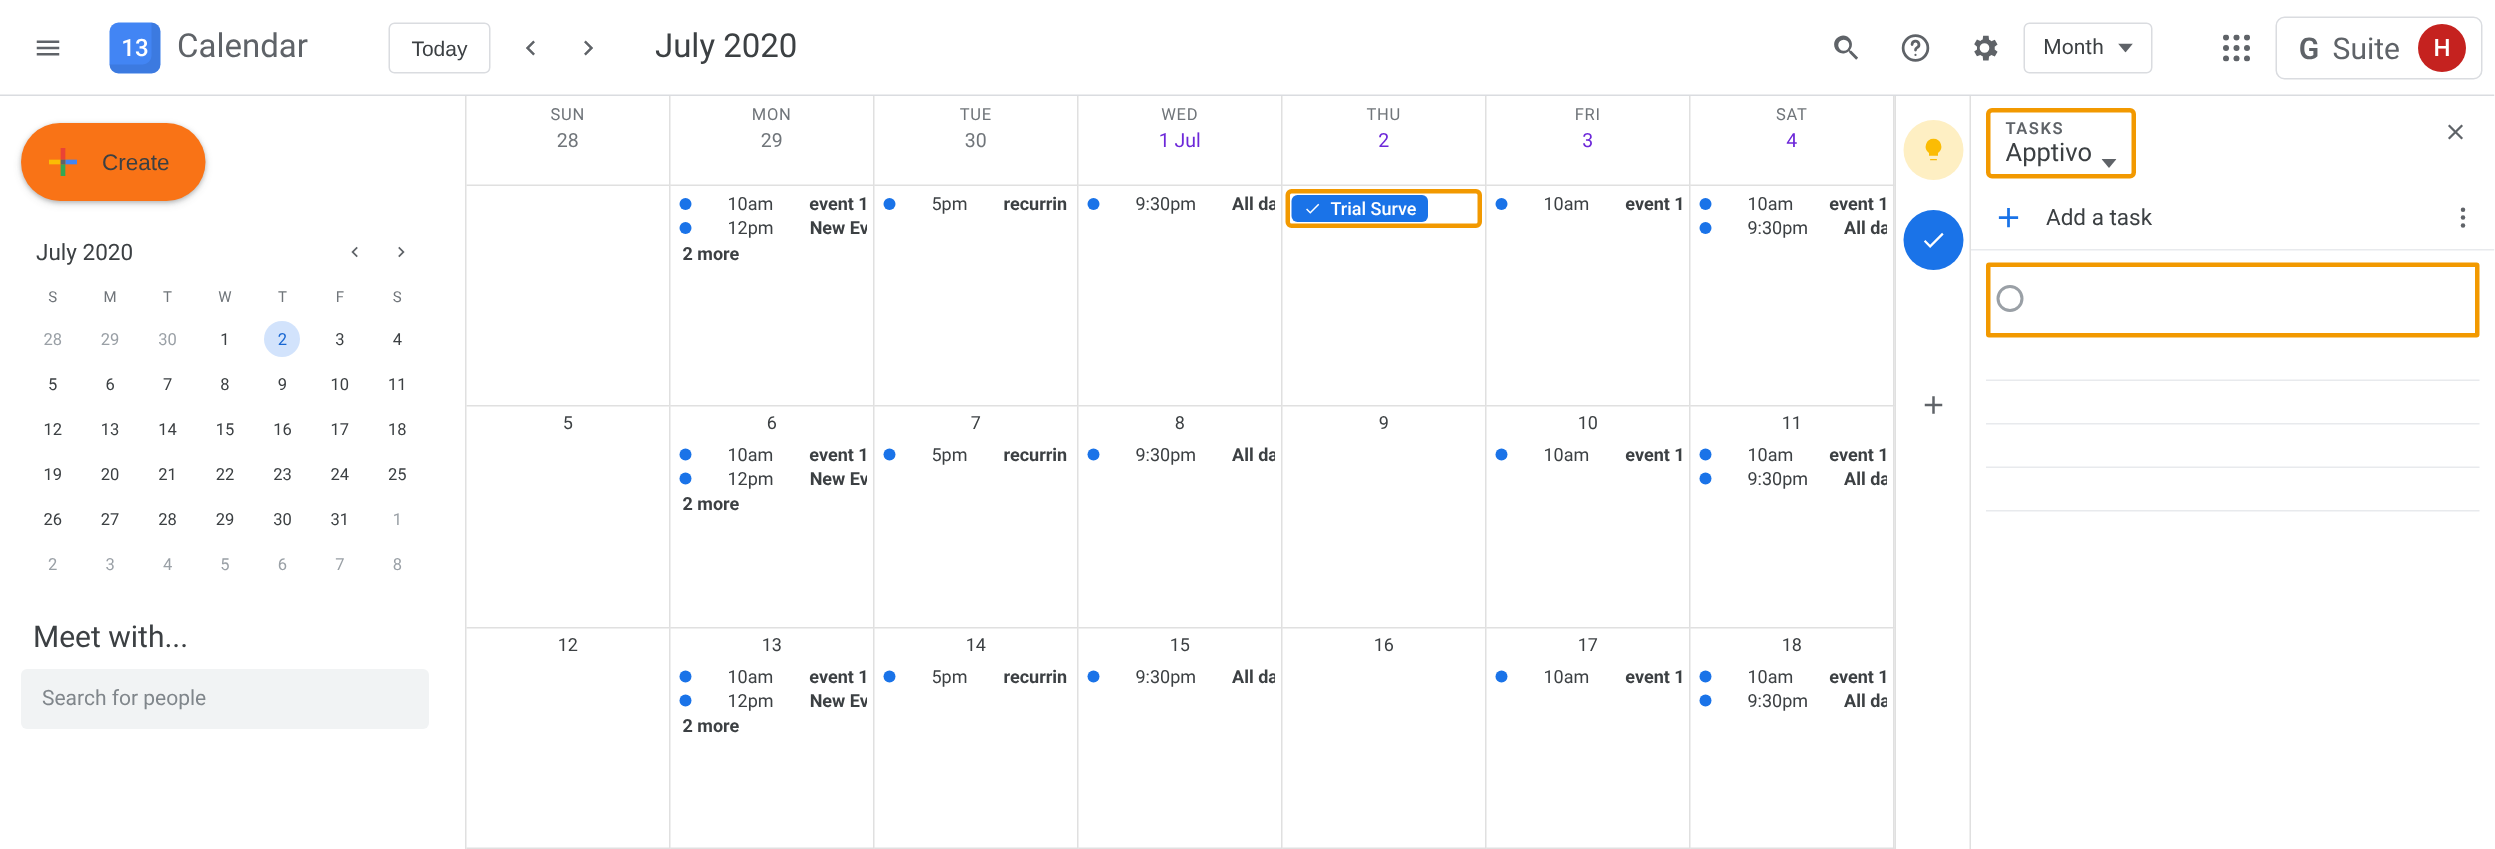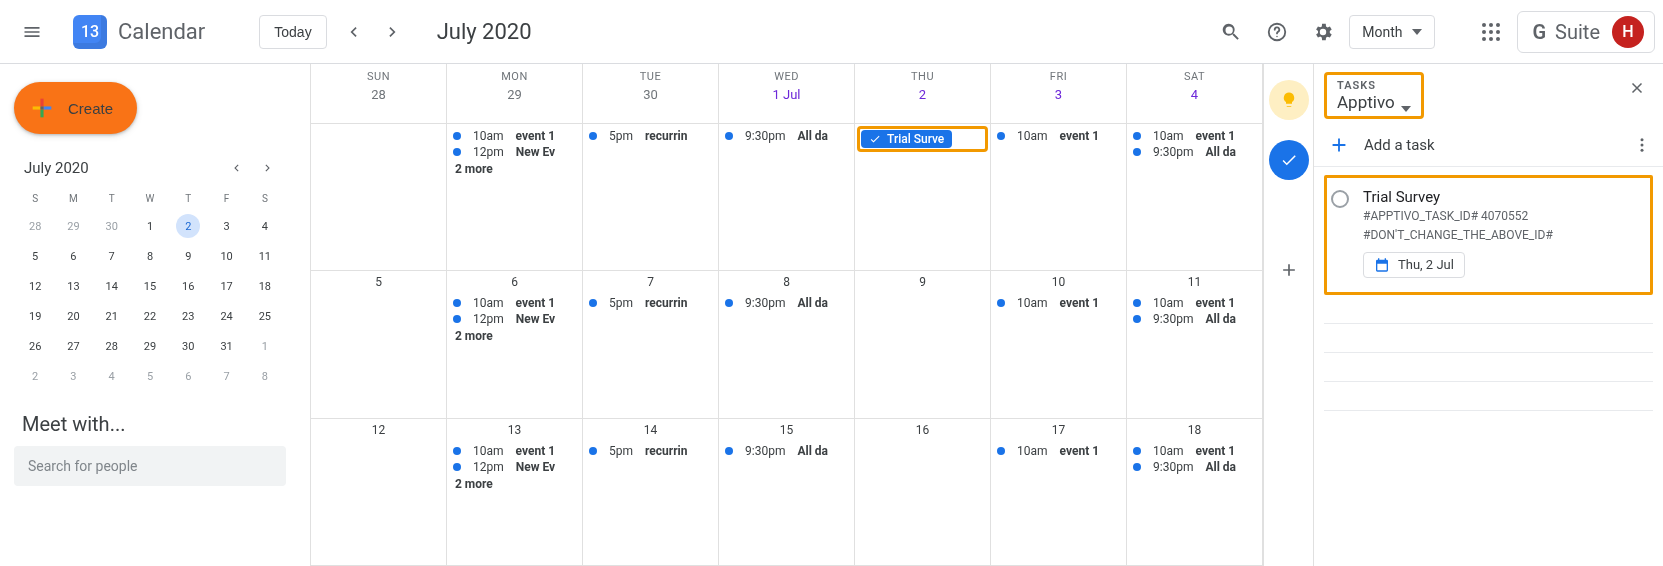--- a/index.html
+++ b/index.html
@@ -126,21 +126,21 @@
   .cal-head .dnum { font-size:13px; color:#6d28d9; margin-top:4px;}
   .cal-head .dnum.muted { color:#70757a;}
   .cal-cell {
     border-bottom:1px solid #e0e0e0; border-right:1px solid #e0e0e0;
     padding: 4px 4px; font-size:12px; position:relative; overflow:hidden;
   }
   .cell-daynum {
     text-align:center; font-size:12px; color:#3c4043; height:20px;
   }
   .ev {
-    display:flex; align-items:center; gap:12px; padding:1px 2px;
+    display:flex; align-items:center; gap:24px; padding:1px 2px;
     white-space:nowrap; overflow:hidden; font-size:12px; color:#3c4043;
   }
   .dot { width:8px;height:8px;border-radius:50%; background:#1a73e8; flex-shrink:0;}
   .ev .time { color:#3c4043; }
   .ev .title { font-weight:700; }
   .more { font-weight:700; color:#3c4043; padding:2px 4px; font-size:12px;}
   .chip {
     background:#1a73e8; color:#fff; border-radius:4px; padding:2px 8px;
     display:inline-flex; align-items:center; gap:6px; font-size:12px;
     font-weight:500;
@@ -618,31 +618,20 @@
           <svg width="18" height="18" viewBox="0 0 24 24" fill="#5f6368">
               <circle cx="12" cy="5" r="2"></circle>
               <circle cx="12" cy="12" r="2"></circle>
               <circle cx="12" cy="19" r="2"></circle>
             </svg>
         </div>
       </div>
       <div class="tasks-list">
         <div class="task-row task-highlight">
           <div class="radio"></div>
-          <div class="task-body">
-            <div class="task-title">Trial Survey</div>
-            <div class="task-desc">#APPTIVO_TASK_ID# 4070552</div>
-            <div class="task-desc">#DON'T_CHANGE_THE_ABOVE_ID#</div>
-            <div class="task-date-chip">
-              <svg width="16" height="16" viewBox="0 0 24 24" fill="#1a73e8">
-                  <path d="M19 4h-1V2h-2v2H8V2H6v2H5a2 2 0 0 0-2 2v14a2 2 0 0 0 2 2h14a2 2 0 0 0 2-2V6a2 2 0 0 0-2-2zm0 16H5V10h14v10z"></path>
-                </svg>
-              <span>Thu, 2 Jul</span>
-            </div>
-          </div>
         </div>
         <div class="empty-row">
             <div class="radio"></div>
           </div>
         <div class="empty-row">
             <div class="radio"></div>
           </div>
         <div class="empty-row">
             <div class="radio"></div>
           </div>

